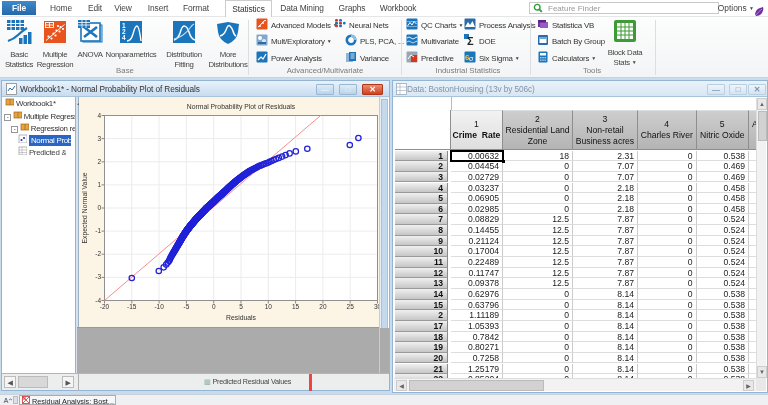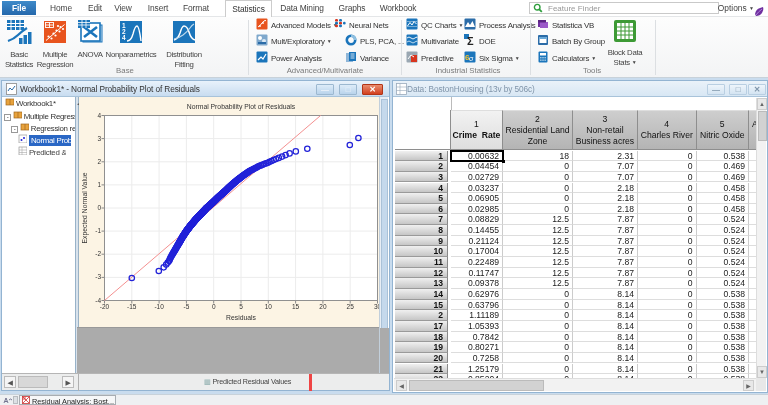--- a/index.html
+++ b/index.html
@@ -118,20 +118,24 @@
               <text x="4" y="15">2</text>
               <text x="4" y="21">4</text>
             </g>
             <path d="M9 22 Q13 22 15 15 Q17 7 19 7 Q21 7 23 22" stroke="#fff" stroke-width="1.4" fill="none"></path>
           </svg></span>Nonparametrics</div>
       <div class="bigbtn" style="left:158.0px;width:52px"><span class="bic"><svg width="26" height="26" viewBox="0 0 26 26">
             <rect x="2" y="2" width="22" height="22" fill="#1b75bb"></rect>
             <path d="M3 21 Q7 20 9 14 Q11 7 13 7 Q16 7 18 13 Q20 20 24 21" stroke="#fff" stroke-width="1.5" fill="none"></path>
             <path d="M3 20 Q8 19 12 16 Q17 12 19 9 Q21 6 23 5" stroke="#bcd8ec" stroke-width="1.2" fill="none"></path>
           </svg></span>Distribution<br>Fitting</div>
+      <div class="bigbtn" style="left:199.0px;width:58px"><span class="bic"><svg width="26" height="26" viewBox="0 0 26 26">
+            <path d="M13 3 L24 5 L23 13 Q22 21 13 25 Q4 21 3 13 L2 5 Z" fill="#1b75bb"></path>
+            <path d="M5 17 Q9 16 11 11 Q13 5 15 7 Q17 9 18 12 Q19 16 21 17" stroke="#fff" stroke-width="1.5" fill="none"></path>
+          </svg></span>More<br>Distributions</div>
       <div class="glabel" style="left:85px;width:80px">Base</div>
       <div class="gsep" style="left:248px"></div>
       <div class="smbtn" style="left:256px;top:0.5px"><svg width="12" height="12" viewBox="0 0 12 12">
           <rect x="0.5" y="0.5" width="11" height="11" rx="1" fill="#e8541e"></rect>
           <path d="M2 9 Q4 8 6 5 T10 2.5" stroke="#fff" stroke-width="1" fill="none"></path>
           <circle cx="4" cy="8" r="0.9" fill="#fff"></circle>
           <circle cx="7" cy="5" r="0.9" fill="#fff"></circle>
         </svg>Advanced Models <span class="arr">▼</span></div>
       <div class="smbtn" style="left:256px;top:17.0px"><svg width="12" height="12" viewBox="0 0 12 12">
           <rect x="0.5" y="0.5" width="11" height="11" rx="1" fill="#7fa8cc"></rect>

